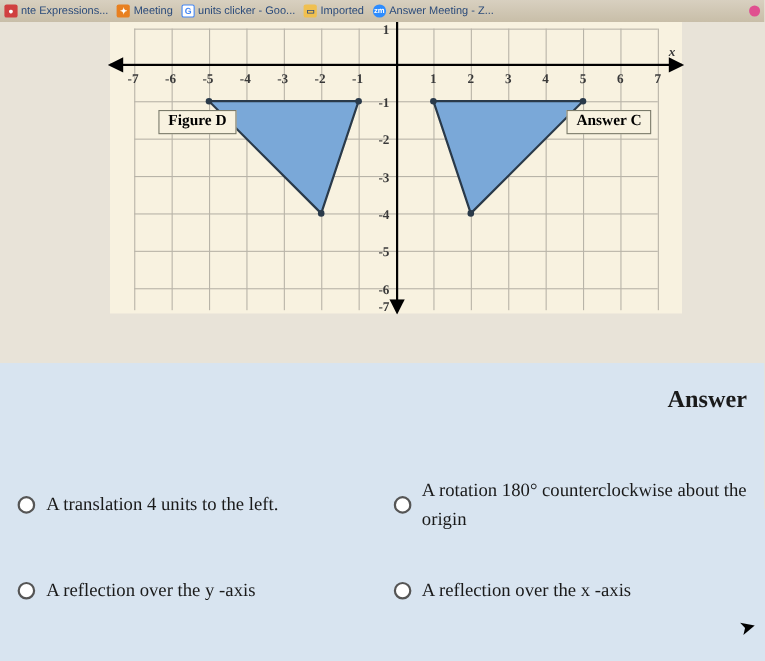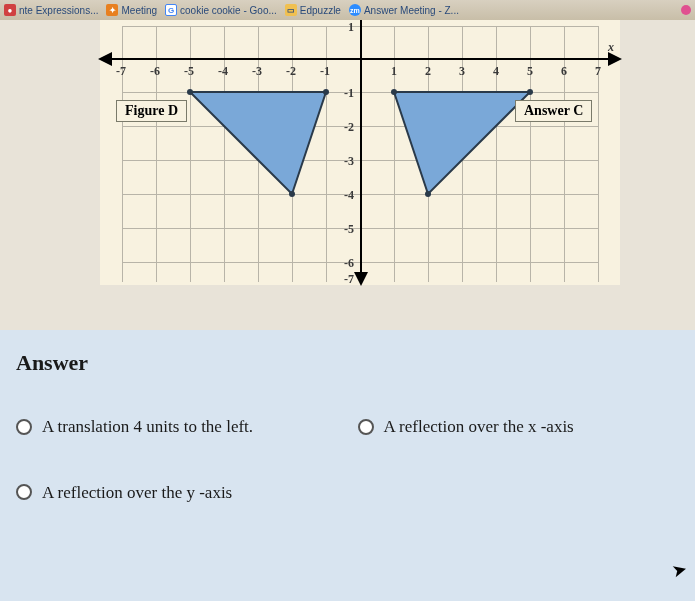--- a/index.html
+++ b/index.html
@@ -96,21 +96,22 @@
       background: #d8e4f0;
       padding: 20px 16px 30px;
       margin-top: 30px;
       height: 271px;
     }
     .answer-title {
       font-family: Georgia, serif;
       font-size: 22px;
       font-weight: bold;
       color: #1a1a1a;
-      margin-bottom: 38px;
+      margin-bottom: 57px;
+      text-align: right;
     }
     .options-grid {
       display: grid;
       grid-template-columns: 1fr 1fr;
       gap: 40px 20px;
     }
     .option {
       display: flex;
       align-items: center;
       gap: 10px;
@@ -146,25 +147,25 @@
   <div class="bookmark">
     <span class="bookmark-icon icon-red">●</span>
     <span>nte Expressions...</span>
   </div>
   <div class="bookmark">
     <span class="bookmark-icon icon-orange">✦</span>
     <span>Meeting</span>
   </div>
   <div class="bookmark">
     <span class="bookmark-icon icon-google">G</span>
-    <span>cookie cookie - Goo...</span>
+    <span>units clicker - Goo...</span>
   </div>
   <div class="bookmark">
     <span class="bookmark-icon icon-folder">▭</span>
-    <span>Edpuzzle</span>
+    <span>Imported</span>
   </div>
   <div class="bookmark">
     <span class="bookmark-icon icon-zoom">zm</span>
     <span>Answer Meeting - Z...</span>
   </div>
   <div class="bookmark" style="margin-left:auto">
     <span class="bookmark-icon icon-pink"></span>
   </div>
 </div>
 
@@ -239,36 +240,40 @@
       <circle cx="90" cy="72" r="3" fill="#2a3a4a"></circle>
       <circle cx="226" cy="72" r="3" fill="#2a3a4a"></circle>
       <circle cx="192" cy="174" r="3" fill="#2a3a4a"></circle>
 
       <polygon points="294,72 430,72 328,174" fill="#7aa8d8" stroke="#2a3a4a" stroke-width="2"></polygon>
       <circle cx="294" cy="72" r="3" fill="#2a3a4a"></circle>
       <circle cx="430" cy="72" r="3" fill="#2a3a4a"></circle>
       <circle cx="328" cy="174" r="3" fill="#2a3a4a"></circle>
     </svg>
 
-    <div class="figure-label" style="left:16px;top:80px">Figure D</div>
+    <div class="figure-label" style="left:44px;top:80px">Figure D</div>
     <div class="figure-label" style="left:415px;top:80px">Answer C</div>
   </div>
 </div>
 
 <div class="answer-section">
   <div class="answer-title">Answer</div>
   <div class="options-grid">
     <div class="option">
       <div class="radio"></div>
       <div class="option-text">A translation 4 units to the left.</div>
     </div>
     <div class="option">
       <div class="radio"></div>
+      <div class="option-text">A rotation 180° counterclockwise about the origin</div>
+    </div>
+    <div class="option">
+      <div class="radio"></div>
+      <div class="option-text">A reflection over the y -axis</div>
+    </div>
+    <div class="option">
+      <div class="radio"></div>
       <div class="option-text">A reflection over the x -axis</div>
     </div>
-    <div class="option">
-      <div class="radio"></div>
-      <div class="option-text">A reflection over the y -axis</div>
-    </div>
   </div>
 </div>
 
 <div class="cursor">➤</div>
 
 </body></html>

